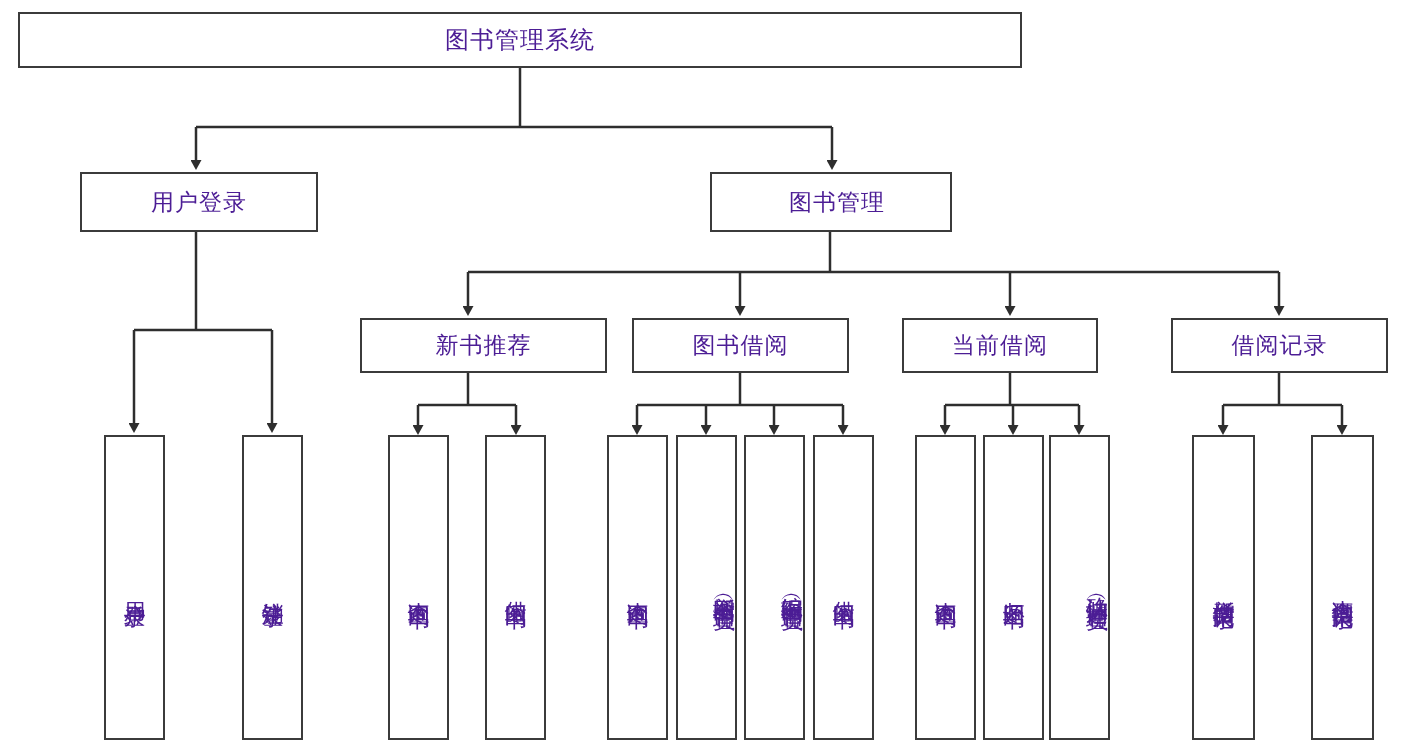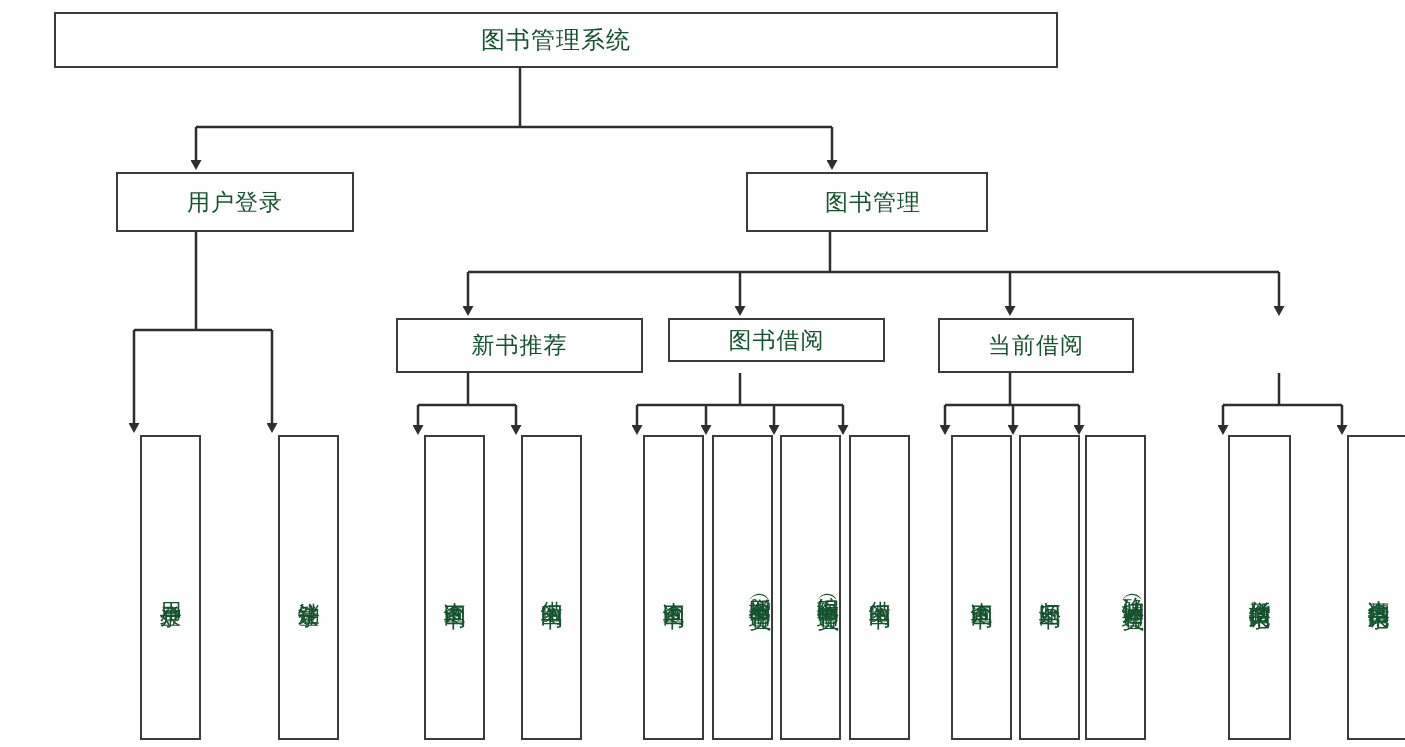--- a/index.html
+++ b/index.html
@@ -18,22 +18,21 @@
     overflow: hidden;
   }
   .node {
     position: absolute;
     box-sizing: border-box;
     border: 2.5px solid #3b3b3b;
     background: #ffffff;
     display: flex;
     align-items: center;
     justify-content: center;
-    color: #14532d;
-    margin-left: 36px;
+    color: #4c1d95;
   }
   .node-h {
     
     font-size: 23px;
     letter-spacing: 1px;
   }
   .node-root {
     font-size: 24px;
   }
   .node-v {
@@ -124,22 +123,23 @@
       <path d="M1342,405 L1342,426" marker-end="url(#arr)"></path>
     </g>
   </svg>
 
   <div class="node node-h node-root" style="left:18px; top:12px; width:1004px; height:56px;">图书管理系统</div>
 
   <div class="node node-h" style="left:80px; top:172px; width:238px; height:60px;">用户登录</div>
   <div class="node node-h" style="left:710px; top:172px; width:242px; height:60px;padding-left:12px;">图书管理</div>
 
   <div class="node node-h" style="left:360px; top:318px; width:247px; height:55px;">新书推荐</div>
-  <div class="node node-h" style="left:632px; top:318px; width:217px; height:44px;">图书借阅</div>
+  <div class="node node-h" style="left:632px; top:318px; width:217px; height:55px;">图书借阅</div>
   <div class="node node-h" style="left:902px; top:318px; width:196px; height:55px;">当前借阅</div>
+  <div class="node node-h" style="left:1171px; top:318px; width:217px; height:55px;">借阅记录</div>
 
   <div class="node node-v" style="left:104px; top:435px; width:61px; height:305px;">用户登录</div>
   <div class="node node-v" style="left:242px; top:435px; width:61px; height:305px;">注销登录</div>
 
   <div class="node node-v" style="left:388px; top:435px; width:61px; height:305px;">查询图书</div>
   <div class="node node-v" style="left:485px; top:435px; width:61px; height:305px;">借阅图书</div>
 
   <div class="node node-v" style="left:607px; top:435px; width:61px; height:305px;">查询图书</div>
   <div class="node node-v top-align" style="left:676px; top:435px; width:61px; height:305px;">新增图书（管理员）</div>
   <div class="node node-v top-align" style="left:744px; top:435px; width:61px; height:305px;">编辑图书（管理员）</div>

